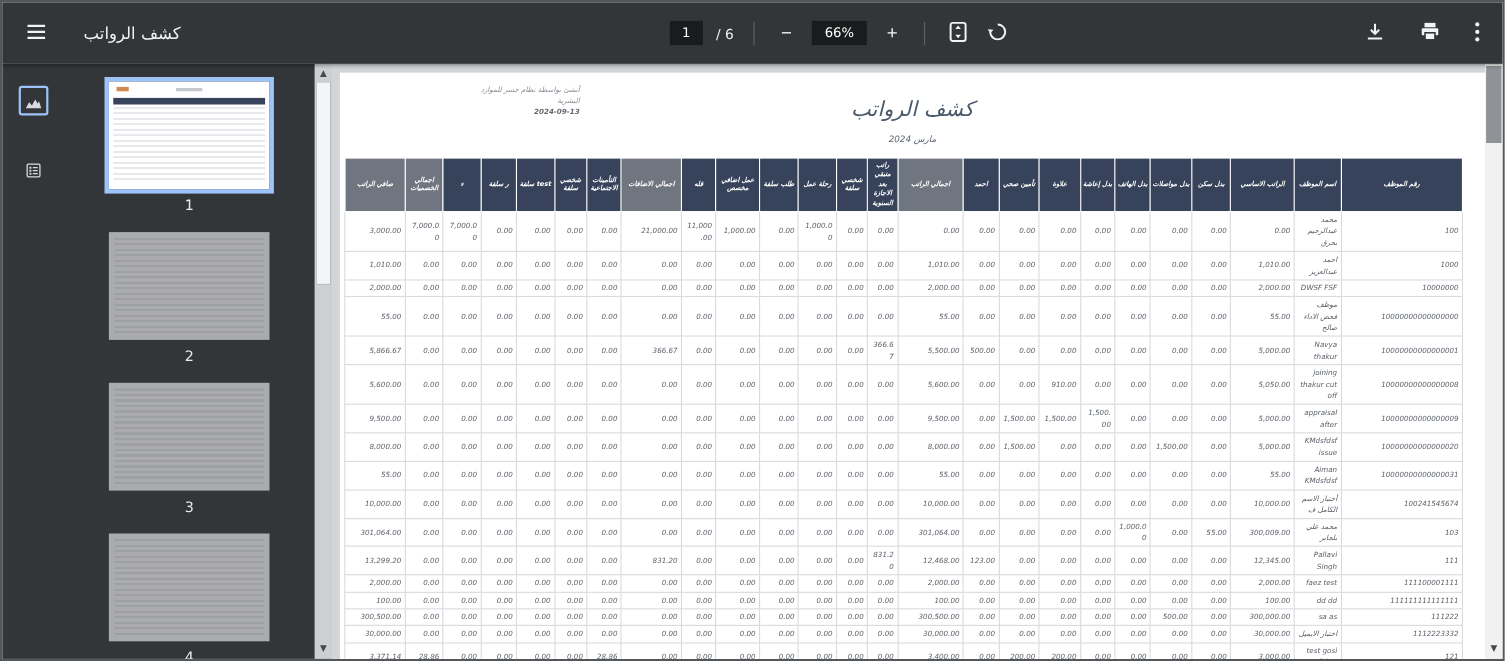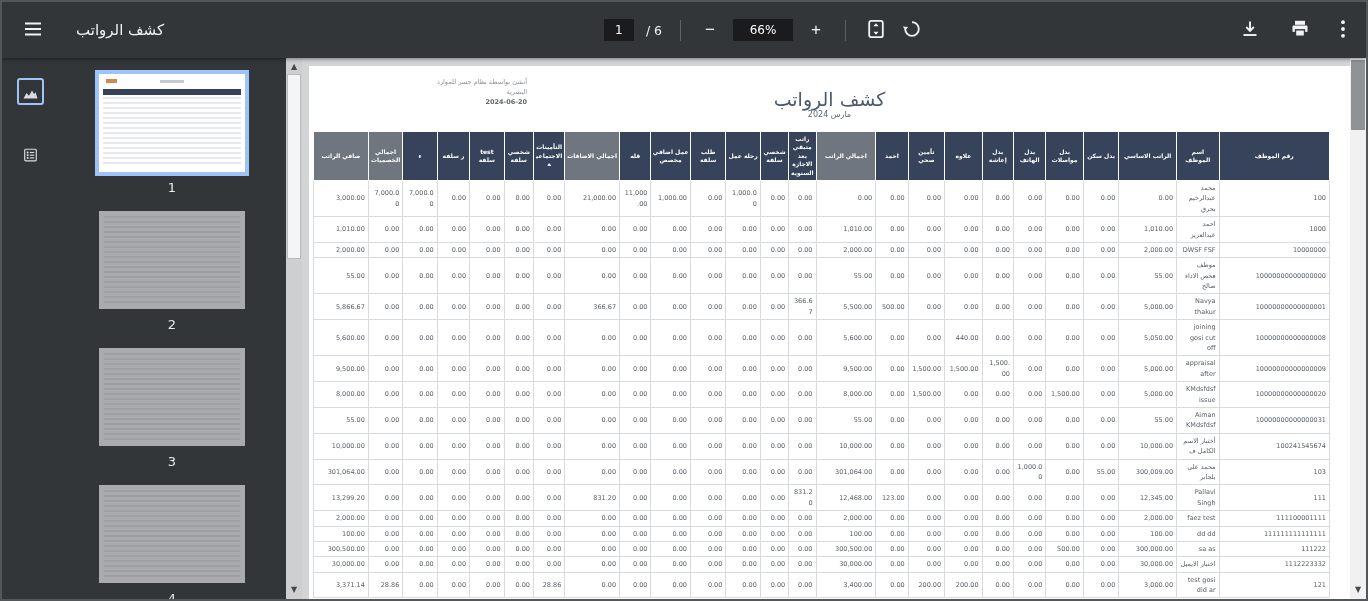--- a/index.html
+++ b/index.html
@@ -13,21 +13,21 @@
              box-shadow: 0 1px 4px rgba(0,0,0,.45); position: relative; z-index: 5; }
   .tb-left { display: flex; align-items: center; gap: 30px; min-width: 280px; }
   .tb-title { font-size: 15px; color: #f1f3f4; direction: rtl; }
   .tb-center { flex: 1; display: flex; align-items: center; justify-content: center; gap: 12px; }
   .tb-right { display: flex; align-items: center; gap: 26px; min-width: 120px; justify-content: flex-end; }
   .icon-btn { background: none; border: none; cursor: pointer; display: flex;
               align-items: center; justify-content: center; padding: 2px; }
   .page-box, .zoom-box { background: #191b1c; color: #fff; border: none; text-align: center;
               font-size: 12px; height: 22px; font-family: "DejaVu Sans", sans-serif; }
   .page-box { width: 30px; }
-  .zoom-box { width: 60px; }
+  .zoom-box { width: 50px; }
   .tb-sep { width: 1px; height: 21px; background: #5f6368; margin: 0 6px; }
   .pm-btn { color: #f1f3f4; font-size: 17px; background: none; border: none; cursor: pointer;
             width: 22px; height: 22px; line-height: 20px; }
   .page-count { font-size: 12.5px; color: #f1f3f4; }
 
   
   .main { flex: 1; display: flex; overflow: hidden; }
 
   
   .sidebar { width: 300px; background: #323639; display: flex; flex: 0 0 300px; overflow: hidden; }
@@ -52,27 +52,27 @@
   .thumb-gray .g-inner { width: 100%; height: 100%;
                background: repeating-linear-gradient(to bottom, #9da0a2 0 2px, #ababad 2px 5px); }
   .side-scroll { width: 16px; background: #cdcfd1; position: relative; flex: 0 0 16px; }
   .scroll-arrow { position: absolute; left: 0; width: 16px; height: 14px; color: #46494c;
                   font-size: 8px; text-align: center; line-height: 14px; cursor: pointer; }
   .side-scroll .up { top: 2px; } .side-scroll .down { bottom: 2px; }
   .side-thumb { position: absolute; top: 16px; left: 1px; width: 14px; height: 185px;
                 background: #f4f5f6; border: 1px solid #b8babc; cursor: pointer; }
 
   
-  .viewer { flex: 1; background: #d2d4d6; position: relative; overflow: hidden; }
+  .viewer { flex: 1; background: #d2d4d6; position: relative; overflow: hidden; font-style: italic; }
   .page { position: absolute; top: 8px; left: 7px; right: 16px; bottom: -40px; background: #fff; }
   .gen-info { position: absolute; top: 12px; left: 118px; width: 100px; direction: rtl;
               text-align: right; font-size: 6.5px; color: #8a8f96; line-height: 1.5; }
   .gen-date { font-weight: bold; color: #646a72; }
   .doc-title { text-align: center; font-size: 19px; color: #4a5a6b; padding-top: 22px; direction: rtl; }
-  .doc-sub { text-align: center; font-size: 8px; color: #5a6470; margin-top: 0; direction: rtl; }
+  .doc-sub { text-align: center; font-size: 8px; color: #5a6470; margin-top: 12px; direction: rtl; }
 
   
   table.payroll { direction: rtl; table-layout: fixed; border-collapse: collapse;
                   width: calc(100% - 24px); margin: 12px 20px 0 4px; }
   table.payroll th { background: #36435a; color: #fff; font-size: 6px; font-weight: bold;
                      border: 1px solid #fdfdfd; text-align: center; vertical-align: middle;
                      padding: 3px 1px; line-height: 1.4; height: 36px; word-wrap: break-word; }
   table.payroll th.hl { background: #70767f; }
   table.payroll td { font-size: 6.5px; color: #5a6068; border: 1px solid #d8dbde;
                      padding: 2px 3px; text-align: right; vertical-align: middle;
@@ -213,21 +213,21 @@
         <div class="scroll-arrow up">▲</div>
         <div class="side-thumb"></div>
         <div class="scroll-arrow down">▼</div>
       </div>
     </div>
 
     <div class="viewer">
       <div class="page">
         <div class="gen-info">
           <div>أنشئ بواسطة نظام جسر للموارد البشرية</div>
-          <div class="gen-date">2024-06-20</div>
+          <div class="gen-date">2024-09-13</div>
         </div>
         <div class="doc-title">كشف الرواتب</div>
         <div class="doc-sub">مارس 2024</div>
         <table class="payroll">
             <colgroup>
               <col style="width: 10.9%;">
               <col style="width: 4.2%;">
               <col style="width: 5.7%;">
               <col style="width: 3.5%;">
               <col style="width: 3.7%;">
@@ -412,27 +412,27 @@
                 <td>0.00</td>
                 <td>0.00</td>
                 <td>0.00</td>
                 <td>0.00</td>
                 <td>0.00</td>
                 <td>0.00</td>
                 <td>5,866.67</td>
               </tr>
               <tr>
                 <td>10000000000000008</td>
-                <td>joining gosi cut off</td>
+                <td>joining thakur cut off</td>
                 <td>5,050.00</td>
                 <td>0.00</td>
                 <td>0.00</td>
                 <td>0.00</td>
                 <td>0.00</td>
-                <td>440.00</td>
+                <td>910.00</td>
                 <td>0.00</td>
                 <td>0.00</td>
                 <td>5,600.00</td>
                 <td>0.00</td>
                 <td>0.00</td>
                 <td>0.00</td>
                 <td>0.00</td>
                 <td>0.00</td>
                 <td>0.00</td>
                 <td>0.00</td>

